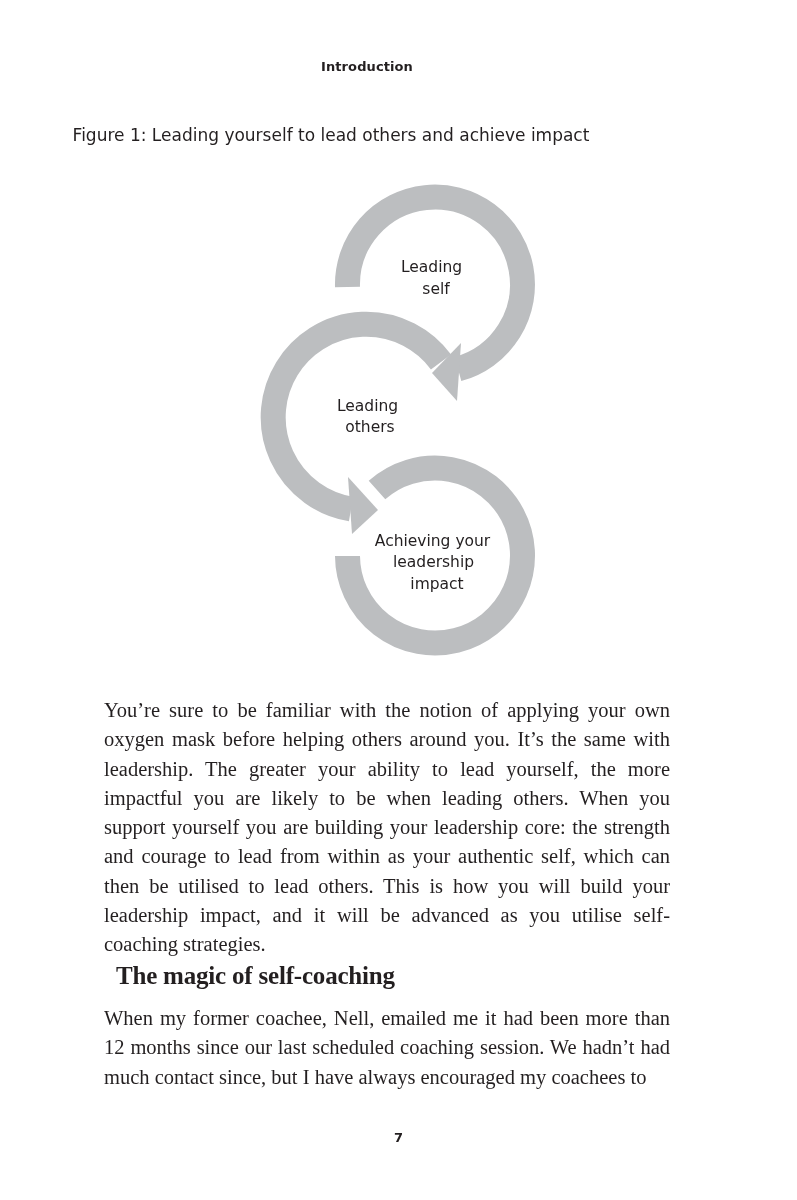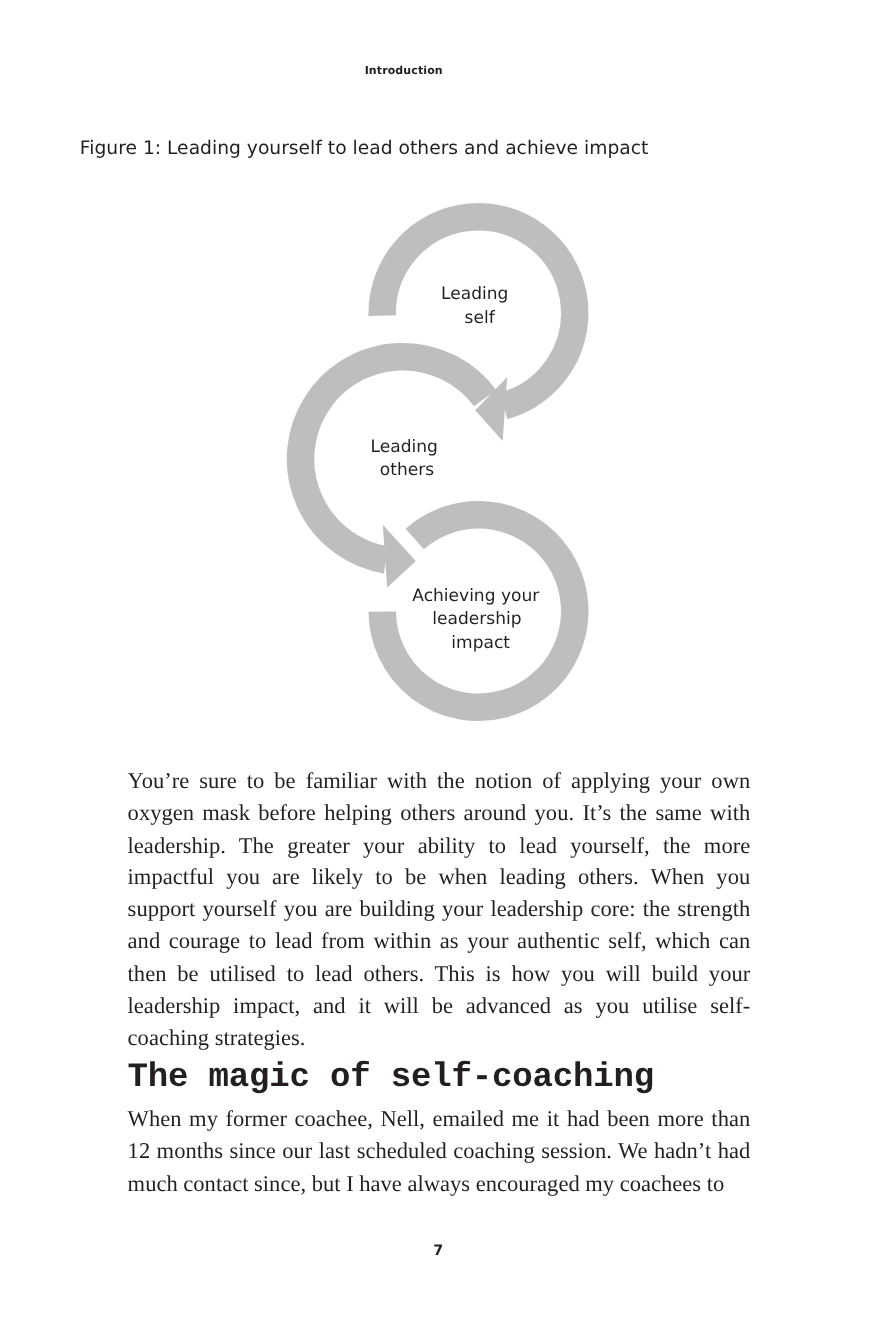--- a/index.html
+++ b/index.html
@@ -1,36 +1,36 @@
 <!DOCTYPE html>
 <html><head>
 <meta charset="utf-8">
 <style>
   html, body { margin: 0; padding: 0; background: #ffffff; }
   body { width: 797px; height: 1200px; position: relative; overflow: hidden; color: #231f20; }
   .running-head {
     position: absolute; top: 59px; left: 0; width: 734px; text-align: center;
-    font-family: "DejaVu Sans", sans-serif; font-size: 10px; font-weight: 600; letter-spacing: 0.1px;
+    font-family: "DejaVu Sans", sans-serif; font-size: 13px; font-weight: 600; letter-spacing: 0.1px;
   }
   .figure-caption {
     position: absolute; top: 125px; left: 0; width: 662px; text-align: center;
     font-family: "DejaVu Sans", sans-serif; font-size: 17px; font-weight: 400;
   }
   .diagram { position: absolute; left: 0; top: 0; }
   .diagram text { font-family: "DejaVu Sans", sans-serif; font-size: 15.5px; fill: #231f20; }
   .body-text {
-    position: absolute; left: 116px; width: 566px;
+    position: absolute; left: 104px; width: 566px;
     font-family: "Liberation Serif", serif; font-size: 20.5px; line-height: 29.3px;
     text-align: justify; text-align-last: left; margin: 0;
   }
   .para-1 { top: 696px; }
   .para-2 { top: 1004px; }
   .section-heading {
     position: absolute; left: 116px; top: 962px; margin: 0;
-    font-family: Liberation Mono, monospace; font-size: 31px; font-weight: 700; letter-spacing: -0.2px;
+    font-family: Liberation Serif, serif; font-size: 25px; font-weight: 700; letter-spacing: -0.2px;
   }
   .page-number {
     position: absolute; top: 1130px; left: 0; width: 797px; text-align: center;
     font-family: "DejaVu Sans", sans-serif; font-size: 13px; font-weight: 700;
   }
 </style>
 </head>
 <body>
 
 <div class="running-head">Introduction</div>

